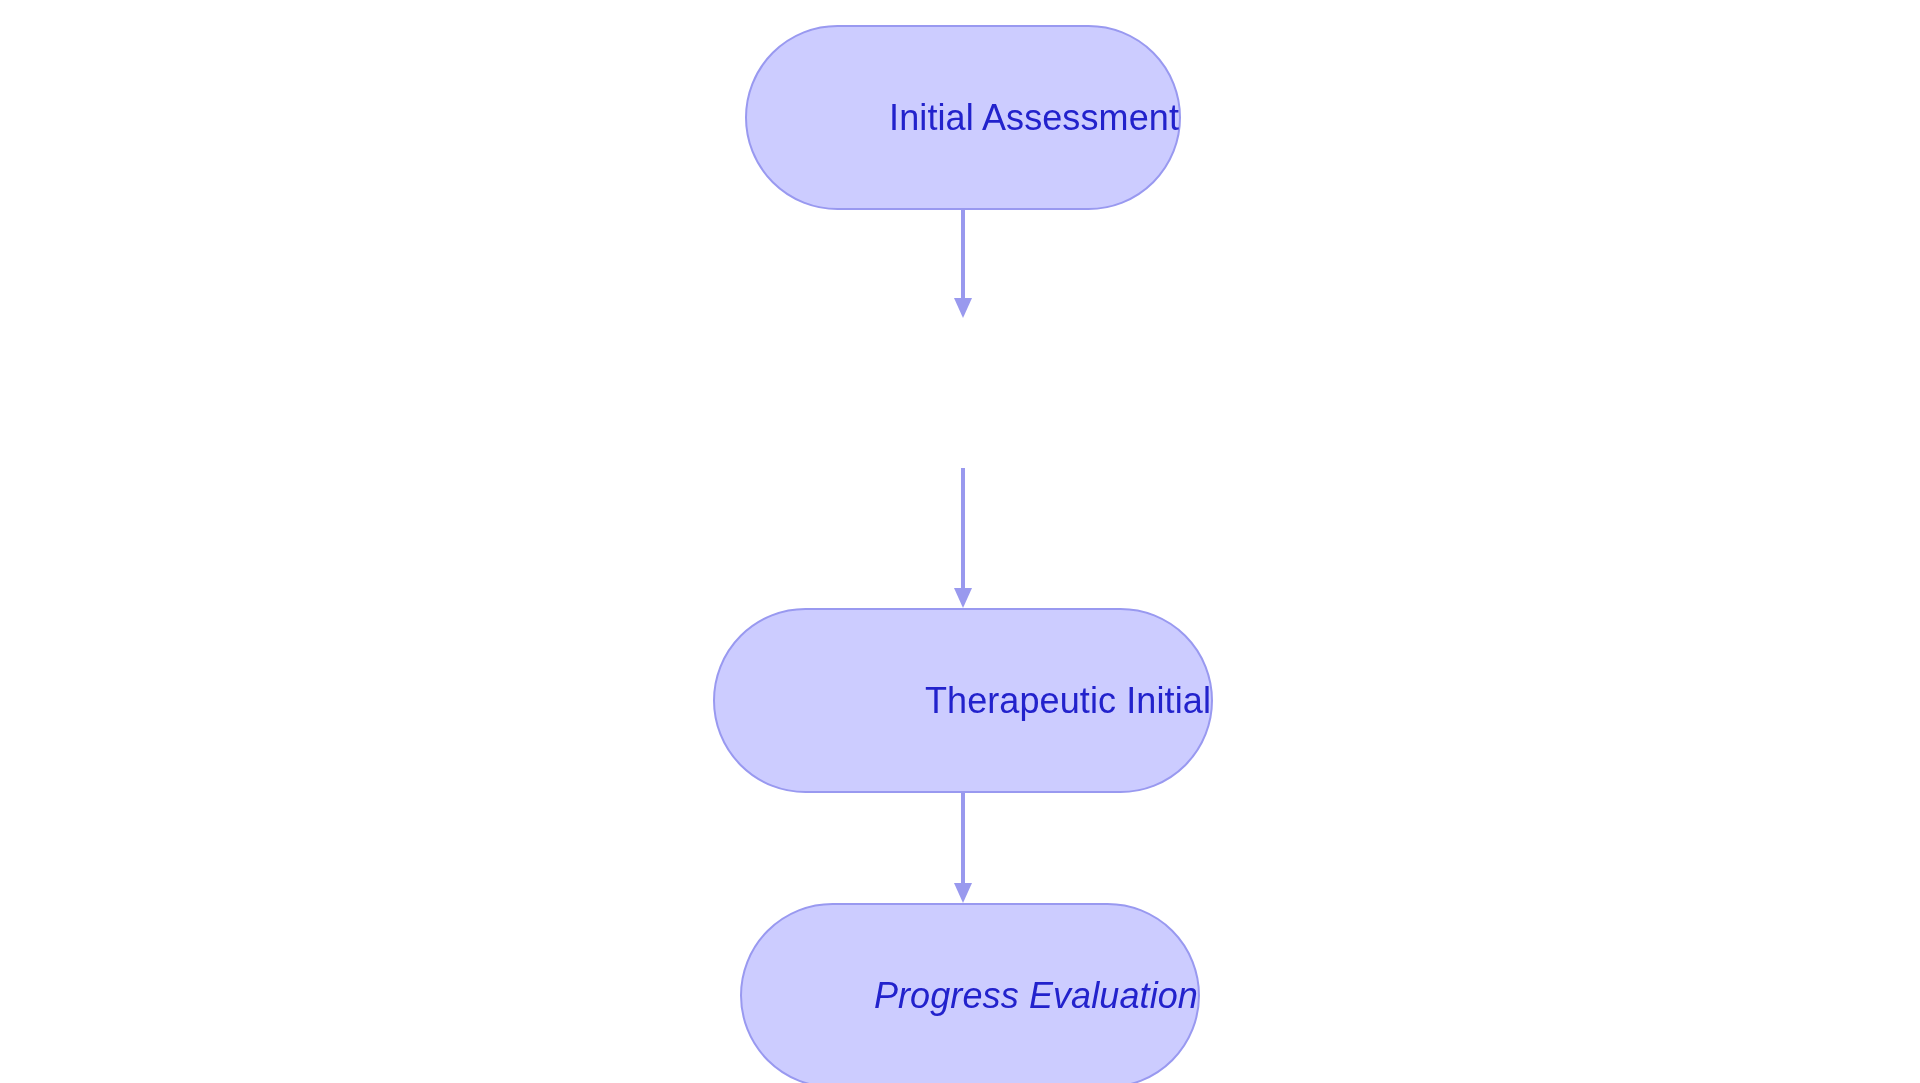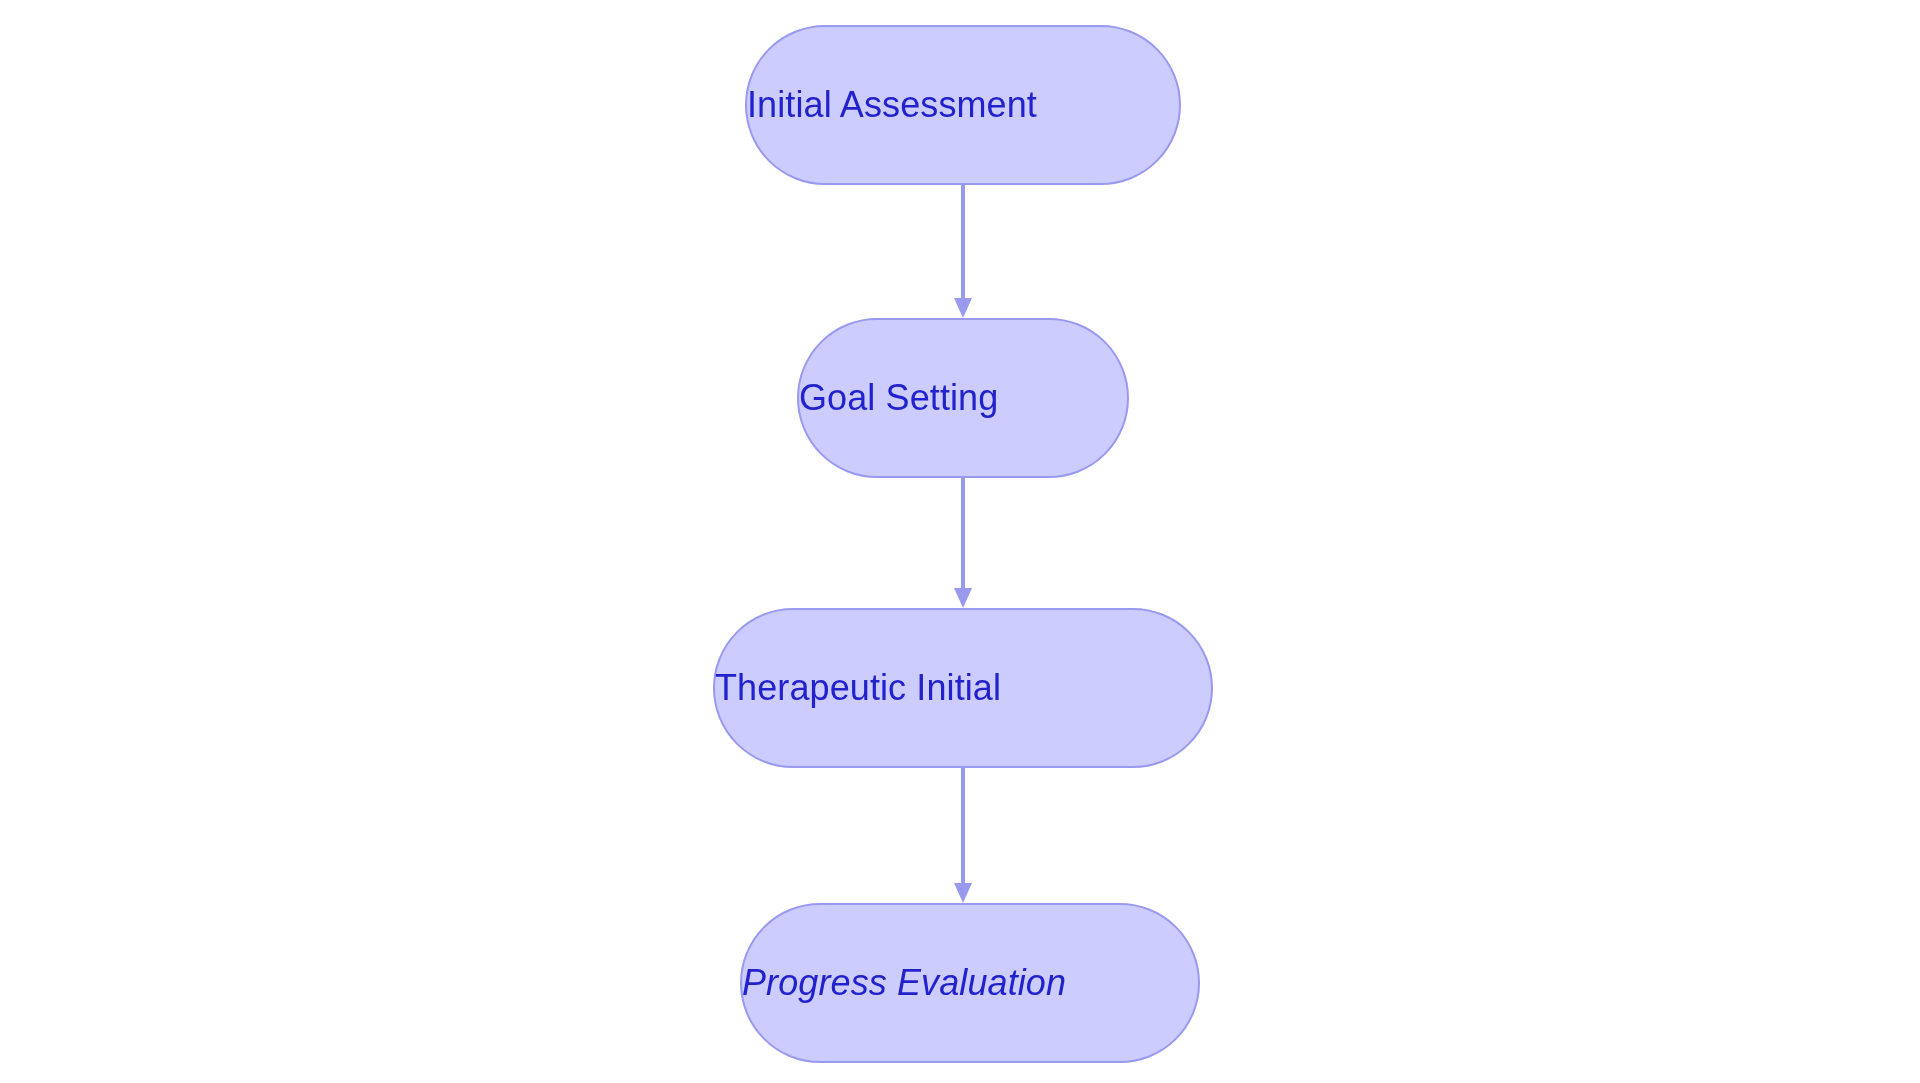--- a/index.html
+++ b/index.html
@@ -21,25 +21,25 @@
     height: 1083px;
     background: #ffffff;
   }
 
   
   .node {
     position: absolute;
     box-sizing: border-box;
     display: flex;
     align-items: center;
-    justify-content: flex-start;
+    justify-content: flex-end;
     background: #ccccff;
     border: 2px solid #9999f0;
     border-radius: 9999px;
-    height: 160px;
+    height: 185px;
     z-index: 2;
   }
   .node-label {
     color: #2222cc;
     font-size: 36px;
     font-weight: 400;
     line-height: 1;
     letter-spacing: 0.1px;
     white-space: nowrap;
     text-align: center;
@@ -109,23 +109,20 @@
 
   <div class="node" id="node-initial-assessment">
     <span class="node-label">Initial Assessment</span>
   </div>
 
   <div class="connector" id="connector-1">
     <div class="connector-line"></div>
     <div class="connector-head"></div>
   </div>
 
-  <div class="node" id="node-goal-setting">
-    <span class="node-label">Goal Setting</span>
-  </div>
 
   <div class="connector" id="connector-2">
     <div class="connector-line"></div>
     <div class="connector-head"></div>
   </div>
 
   <div class="node" id="node-therapeutic-sessions">
     <span class="node-label">Therapeutic Initial</span>
   </div>
 

